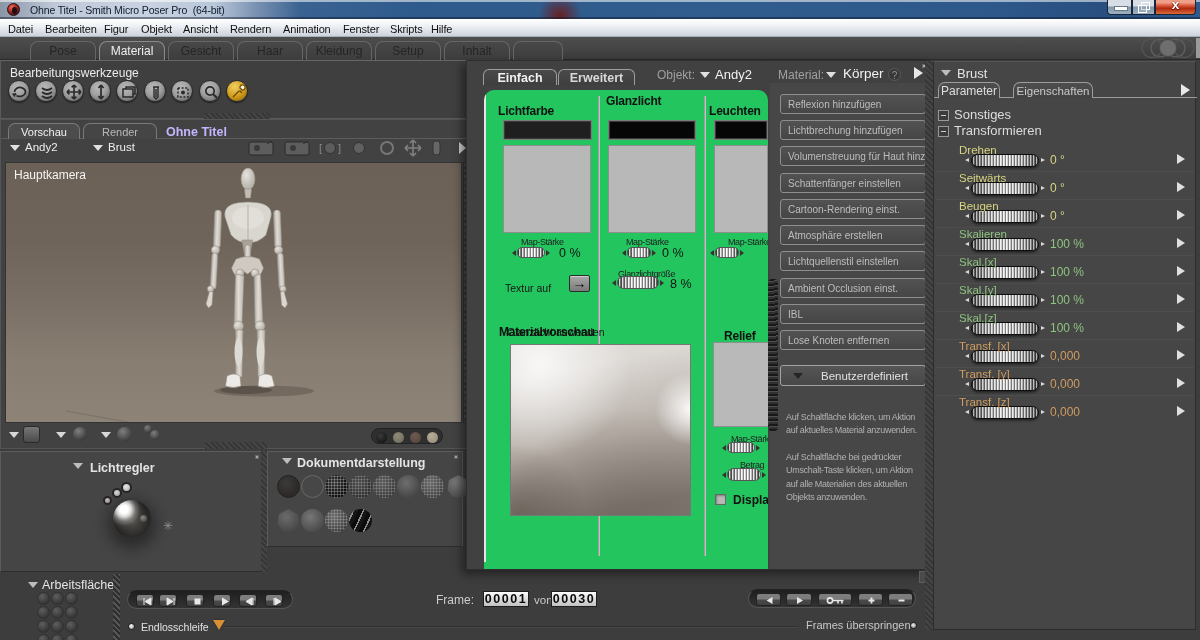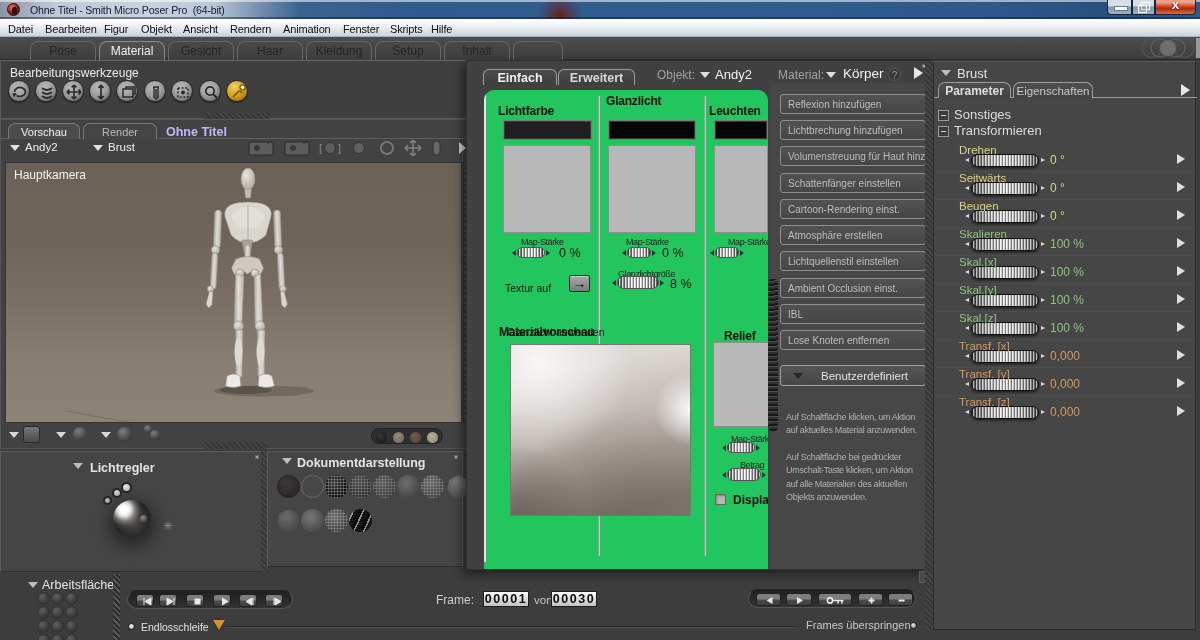--- a/index.html
+++ b/index.html
@@ -80,21 +80,21 @@
 #lichtregler { left:0px; top:451px; width:264px; height:121px; background:#454545; border:1px solid #5c5c5c; border-bottom-color:#2e2e2e;}
 #lr-ball { position:absolute; left:112px; top:48px; width:38px; height:38px; border-radius:50%;
   background:
     radial-gradient(circle at 29% 25%, #ffffff 0 10%, rgba(250,250,249,0.85) 18%, rgba(200,198,195,0.4) 30%, rgba(130,128,124,0.1) 42%, rgba(0,0,0,0) 52%),
     radial-gradient(circle at 52% 55%, #504e4b, #2a2927 55%, #161514 90%);
   box-shadow:0 5px 14px 5px rgba(12,12,12,0.45); }
 #lr-ball::after { content:""; position:absolute; left:27px; top:15px; width:7px; height:7px; border-radius:50%;
   background:radial-gradient(circle at 40% 35%, #8a8883, #4e4c49 70%); }
 .lr-mini { position:absolute; border-radius:50%; border:2px solid #252525; }
 #lr-sun { position:absolute; left:162px; top:67px; color:#8e8e8e; font-size:12px; }
-#dokdar { left:267px; top:451px; width:196px; height:116px; background:#454545; border:1px solid #5c5c5c; border-bottom-color:#2e2e2e;}
+#dokdar { left:267px; top:451px; width:196px; height:96px; background:#454545; border:1px solid #5c5c5c; border-bottom-color:#2e2e2e;}
 .sph { position:absolute; width:23px; height:23px; border-radius:50%; }
 #arbeits { left:0; top:574px; width:120px; height:66px; }
 .wsdot { position:absolute; width:13px; height:13px; border-radius:50%;
   background:radial-gradient(circle at 38% 30%, #5f5f5f, #3c3c3c 60%, #2c2c2c); border:1px solid #303030;}
 
 
 #timeline { left:120px; top:574px; width:810px; height:66px; }
 #tl-pill1 { position:absolute; left:7px; top:16px; width:166px; height:19px; border-radius:10px; background:linear-gradient(#1f1f1f,#333); border:1px solid #555; border-top-color:#222;}
 .tlb { position:absolute; top:2.5px; width:18px; height:13px; border-radius:3px; background:linear-gradient(#7d7d7d 0 46%, #4a4a4a 54%, #404040); border:1px solid #222; overflow:hidden; }
 .tlb svg { position:absolute; left:0; top:0; }
@@ -581,21 +581,21 @@
 
   <div class="abs" style="left:919px; top:571px; width:9px; height:12px; background:#4a4a4a; border:1px solid #5e5e5e;"></div>
   <div class="hatch abs" style="left:261px; top:451px; width:6px; height:121px;"></div>
 
   <div class="hatch" style="left:925px; top:61px; width:8px; height:569px;"></div>
 
   <div id="parampanel" class="abs">
     <div class="tri-d" style="left:7px; top:8px;"></div>
     <div class="ptitle" style="left:23px; top:4px;">Brust</div>
     <div class="abs" style="left:0px; top:35px; width:263px; height:1px; background:#9a9a9a;"></div>
-    <div class="ptab" style="left:4px; width:73px;font-weight:bold;">Parameter</div>
+    <div class="ptab" style="left:4px; width:62px;">Parameter</div>
     <div class="ptab" style="left:79px; width:80px; color:#c8c8c8; font-size:11.5px;">Eigenschaften</div>
     <div class="tri-r" style="left:247px; top:22px; border-top-width:6px; border-bottom-width:6px; border-left-width:9px;"></div>
     <div class="collapser" style="left:4px; top:48px;"></div>
     <div class="abs" style="left:20px; top:45px; font-size:13px; color:#dcdcdc;">Sonstiges</div>
     <div class="collapser" style="left:4px; top:64px;"></div>
     <div class="abs" style="left:20px; top:61px; font-size:13px; color:#dcdcdc;">Transformieren</div>
     <div class="dial-row-label c-yel" style="top:82px;">Drehen</div>
     <div class="pdial" style="top:92px;">
         <div class="la"></div>
         <div class="bar"></div>

